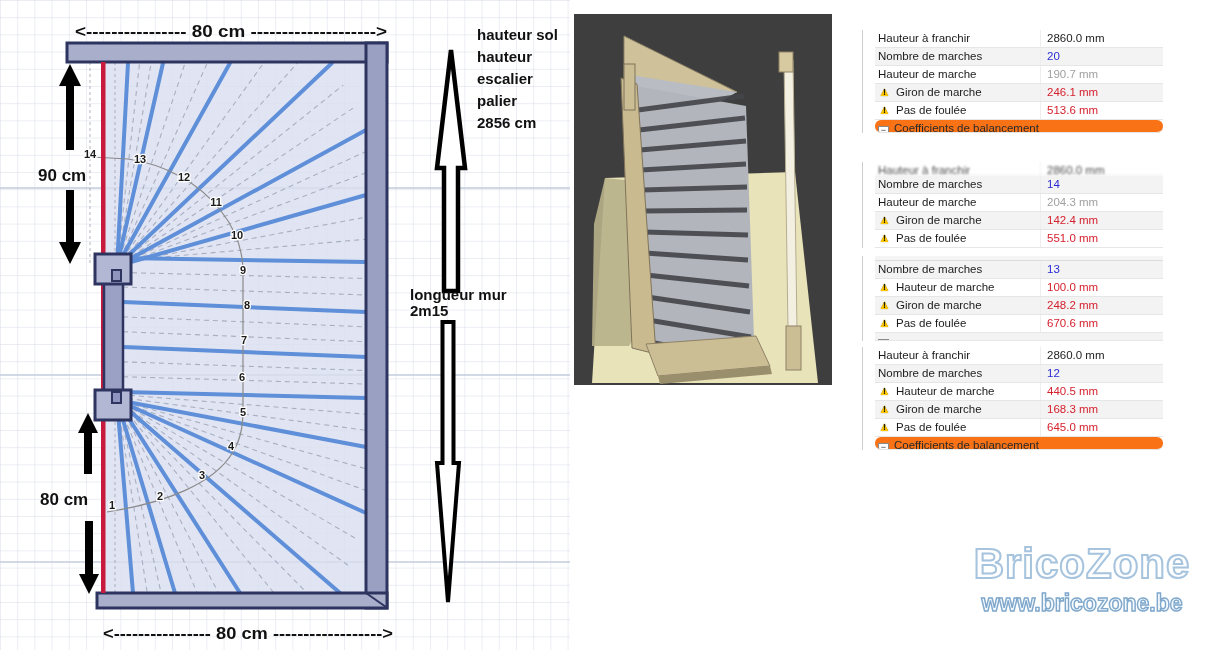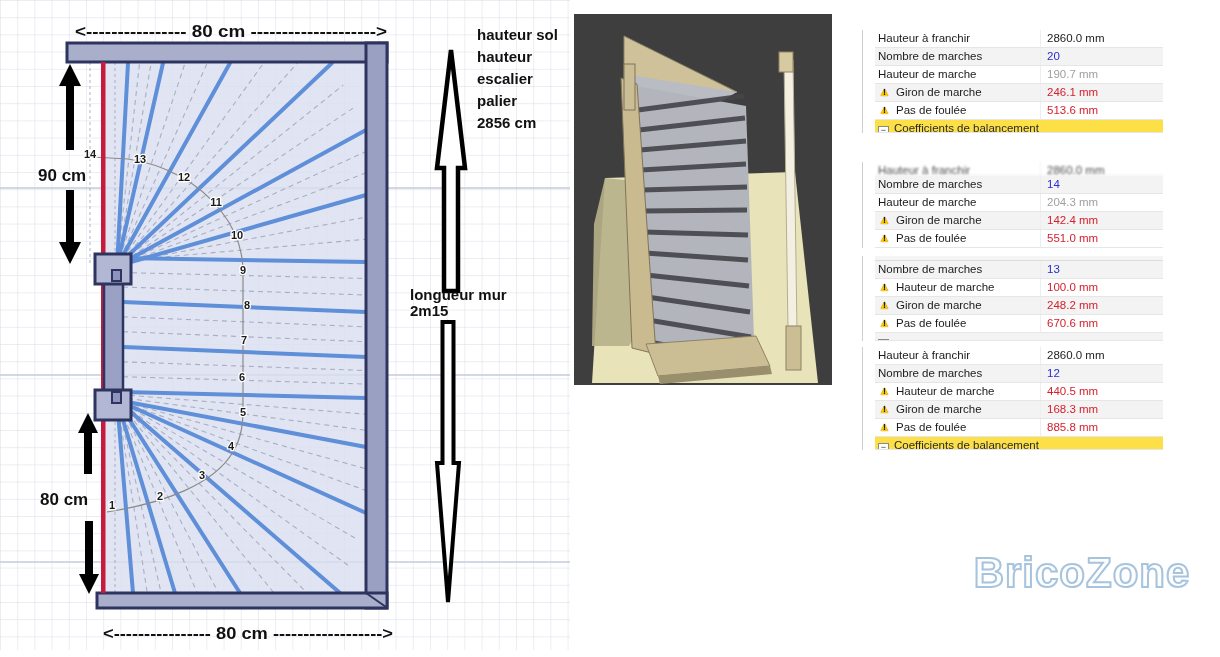--- a/index.html
+++ b/index.html
@@ -12,34 +12,34 @@
   .stepnum{font-size:11px;font-weight:bold;fill:#1a1a1a;stroke:#ffffff;stroke-width:2.5px;paint-order:stroke;}
   .viewer3d{position:absolute;left:574px;top:14px;width:258px;height:371px;}
   
   .tables{position:absolute;left:875px;top:0;width:300px;height:657px;font-size:11.5px;color:#1b1b1b;}
   .ptable{position:absolute;left:0;width:288px;}
   .ptable::before{content:"";position:absolute;left:-13px;top:0;bottom:0;border-left:1px solid #cccccc;}
   .prow{position:relative;height:17px;line-height:17px;background:#fff;border-bottom:1px solid #e6e6e6;
         padding-left:3px;white-space:nowrap;overflow:hidden;}
   .prow::before{content:"";position:absolute;left:-13px;bottom:-1px;width:11px;border-top:1px solid #cccccc;}
   .prow.stripe{background:#f3f3f3;}
-  .prow.cat{background:#fde047;color:#2a2a2a;}
+  .prow.cat{background:#f97316;color:#2a2a2a;border-radius:6px;}
   .prow.blur{filter:blur(1.2px);opacity:.8;}
   .prow.clip{overflow:hidden;}
   .prow.sliver{border-bottom:1px solid #dcdcdc;background:#f5f5f5;}
   .plabel{display:inline-block;vertical-align:top;}
   .pvalue{position:absolute;left:145px;top:0;bottom:0;right:0;padding-left:6px;border-left:1px solid #eeeeee;margin-left:20px;}
   .c-k{color:#1c1c1c}.c-b{color:#2b2bd4}.c-g{color:#a0a0a0}.c-r{color:#d41f2c}
   .warn{position:relative;display:inline-block;width:15px;height:15px;vertical-align:-3px;margin-right:3px;}
   .warn .tri{position:absolute;left:0;top:0;color:#ffc800;font-size:13px;line-height:15px;text-shadow:0 0 1px #7a6000;}
   .warn .ex{position:absolute;left:0;top:1px;width:13px;text-align:center;font-size:9px;font-weight:bold;color:#241e00;line-height:15px;}
   .boxm{display:inline-block;width:9px;height:9px;margin-right:5px;vertical-align:-1px;border:1px solid #8a8a8a;
         background:#fff;font-size:9px;line-height:7px;text-align:center;color:#333;}
   
-  .watermark{position:absolute;left:962px;top:540px;width:240px;text-align:center;pointer-events:none;margin-top:9px;}
+  .watermark{position:absolute;left:962px;top:540px;width:240px;text-align:center;pointer-events:none;}
   .wm-title{font-size:42px;font-weight:bold;letter-spacing:1px;color:#ffffff;
             -webkit-text-stroke:2px #a7c4de;text-shadow:0 0 1px #b9d0e4;}
   .wm-url{margin-top:2px;font-size:23px;font-weight:bold;color:#f6fafd;
           -webkit-text-stroke:1.4px #7fa8cc;text-shadow:0 0 1px #8fb3d2;}
 </style>
 </head>
 <body>
 
 <div class="screen">
 
@@ -229,21 +229,22 @@
         <div class="prow"><span class="warn"><span class="tri">▲</span><span class="ex">!</span></span><span class="plabel">Hauteur de marche</span><span class="pvalue c-r">100.0 mm</span></div>
         <div class="prow stripe"><span class="warn"><span class="tri">▲</span><span class="ex">!</span></span><span class="plabel">Giron de marche</span><span class="pvalue c-r">248.2 mm</span></div>
         <div class="prow"><span class="warn"><span class="tri">▲</span><span class="ex">!</span></span><span class="plabel">Pas de foulée</span><span class="pvalue c-r">670.6 mm</span></div>
         <div class="prow stripe clip" style="height: 7px;"><span class="boxm">−</span></div>
       </div>
       <div class="ptable" style="top: 347px;">
         <div class="prow"><span class="plabel">Hauteur à franchir</span><span class="pvalue c-k">2860.0 mm</span></div>
         <div class="prow stripe"><span class="plabel">Nombre de marches</span><span class="pvalue c-b">12</span></div>
         <div class="prow"><span class="warn"><span class="tri">▲</span><span class="ex">!</span></span><span class="plabel">Hauteur de marche</span><span class="pvalue c-r">440.5 mm</span></div>
         <div class="prow stripe"><span class="warn"><span class="tri">▲</span><span class="ex">!</span></span><span class="plabel">Giron de marche</span><span class="pvalue c-r">168.3 mm</span></div>
-        <div class="prow"><span class="warn"><span class="tri">▲</span><span class="ex">!</span></span><span class="plabel">Pas de foulée</span><span class="pvalue c-r">885.8 mm</span></div>
+        <div class="prow"><span class="warn"><span class="tri">▲</span><span class="ex">!</span></span><span class="plabel">Pas de foulée</span><span class="pvalue c-r">645.0 mm</span></div>
         <div class="prow stripe cat clip" style="height: 12px;"><span class="boxm">−</span><span class="plabel">Coefficients de balancement</span></div>
       </div>
     </div>
 
   <div class="watermark">
     <div class="wm-title">BricoZone</div>
+    <div class="wm-url">www.bricozone.be</div>
   </div>
 </div>
 
 </body></html>

